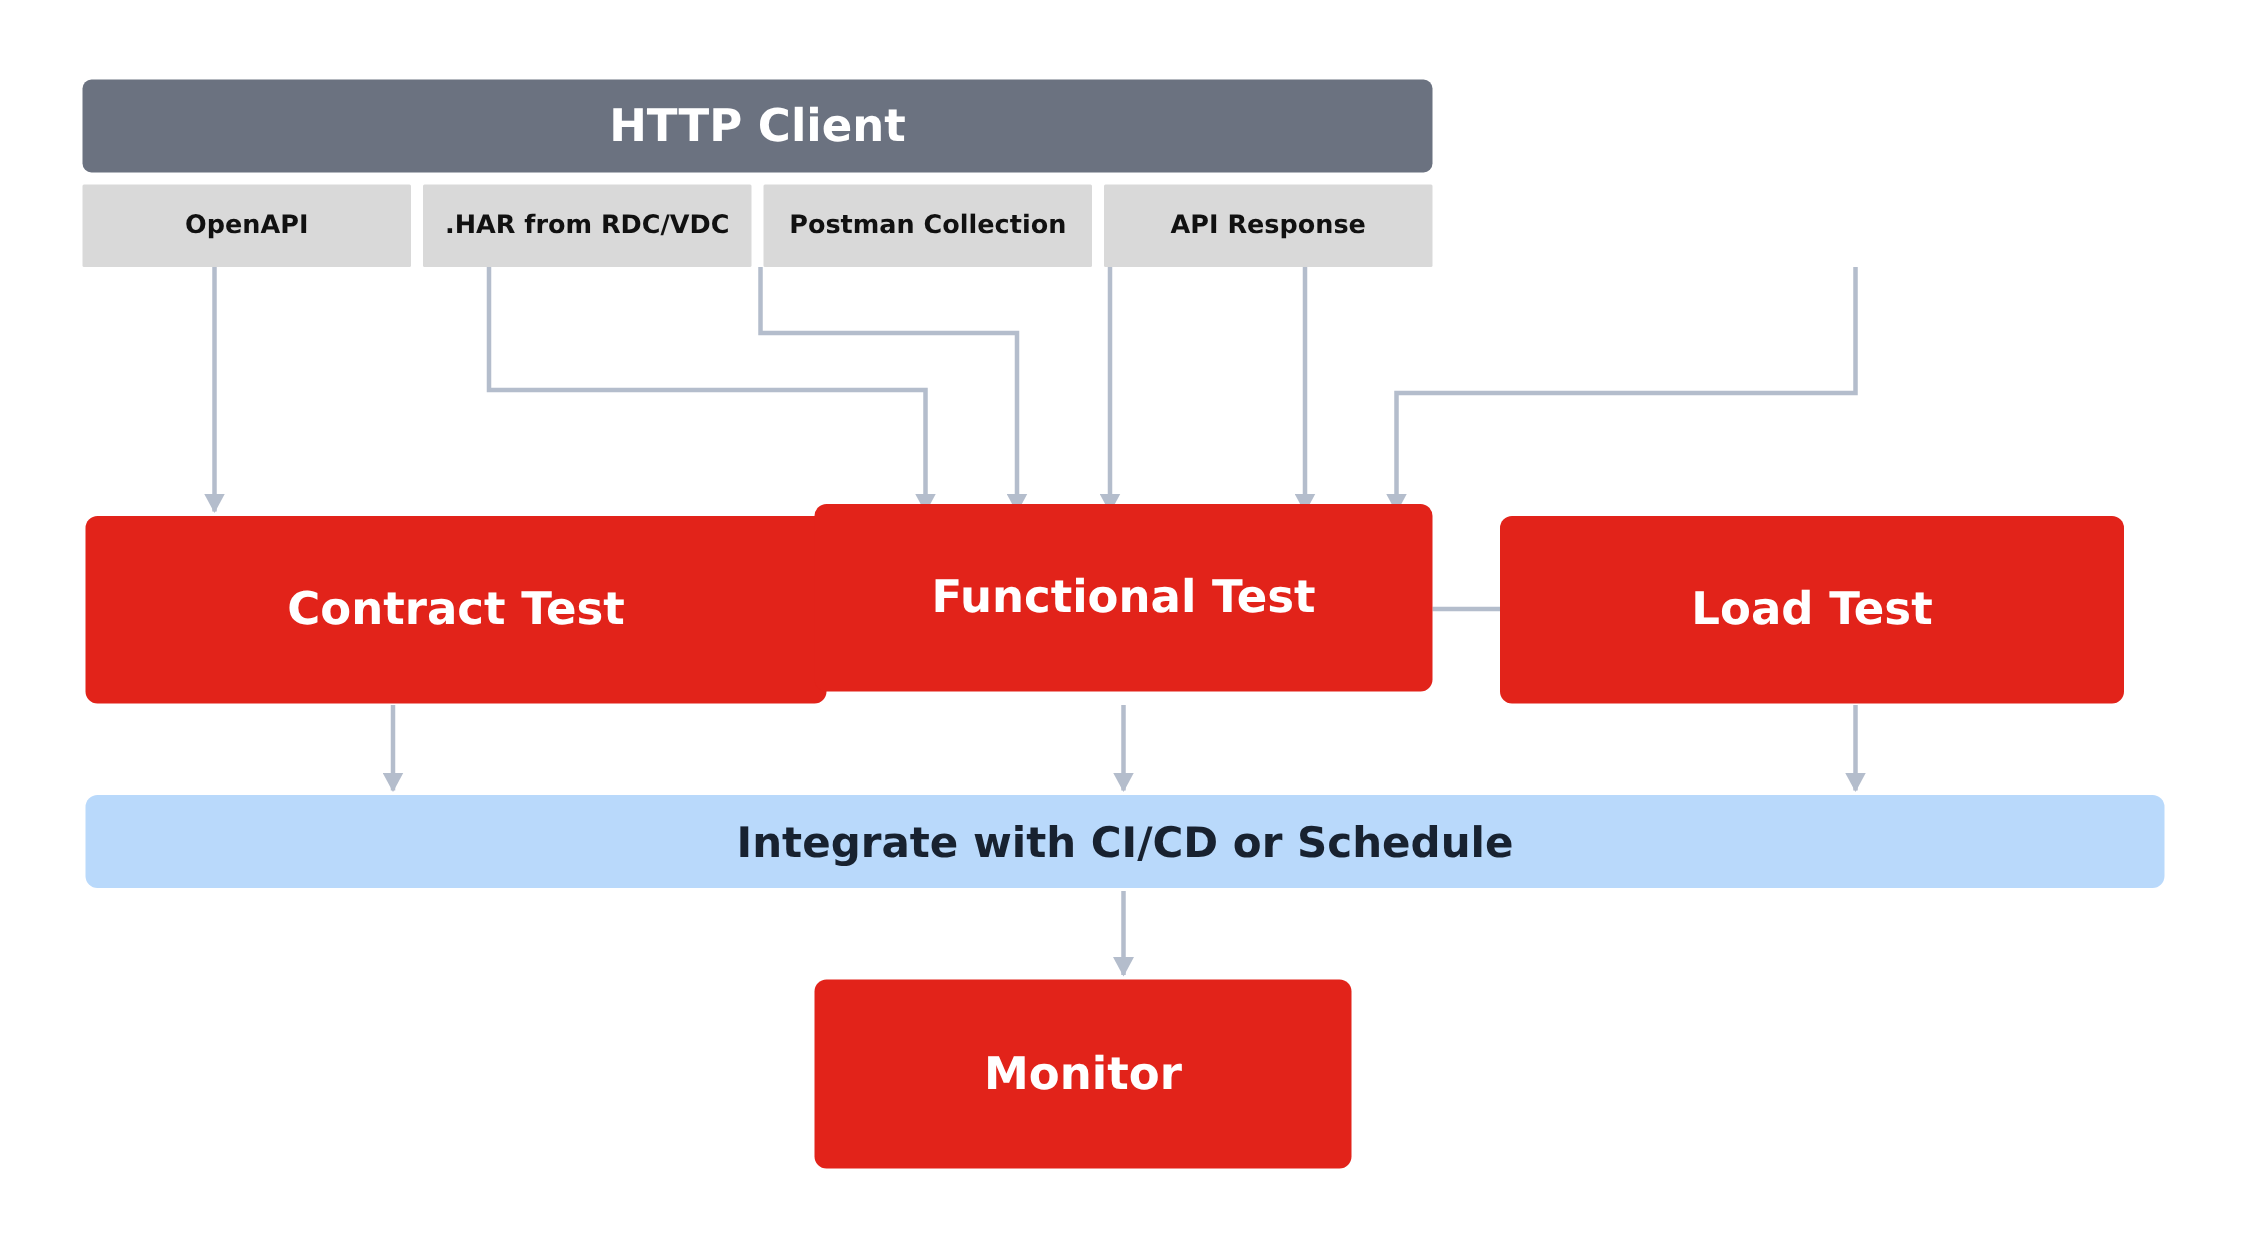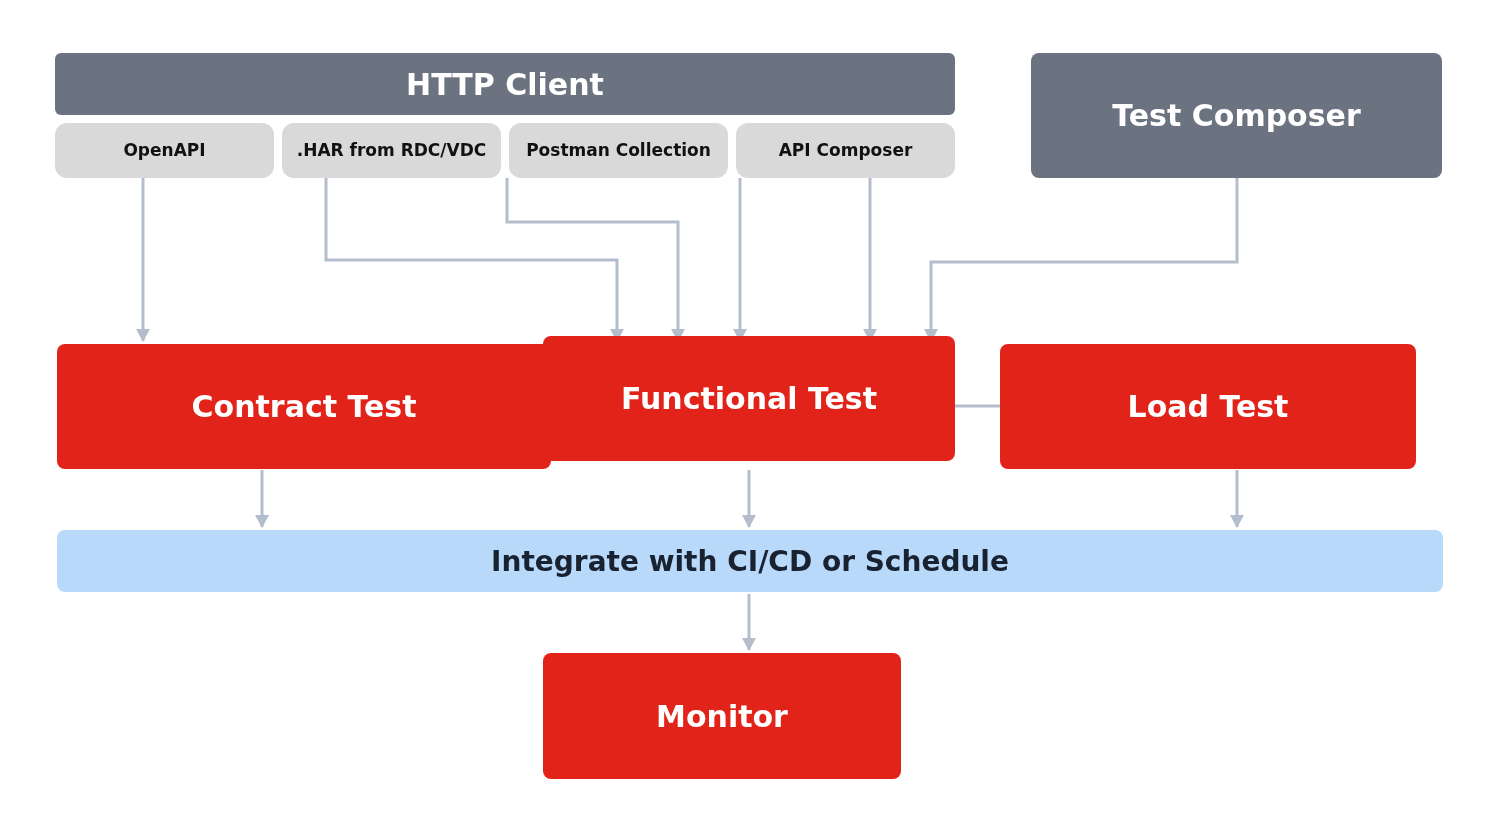--- a/index.html
+++ b/index.html
@@ -56,21 +56,21 @@
     display: flex;
     gap: 8px;
   }
   .source-box {
     flex: 1 1 0;
     display: flex;
     align-items: center;
     justify-content: center;
     text-align: right;
     background: var(--source-gray);
-    border-radius: 12px;
+    border-radius: 1px;
     color: var(--source-text);
     font-size: 17px;
     font-weight: bold;
     line-height: 1.15;
     padding: 2px 6px;
   }
   .composer {
     left: 1031px; top: 53px;
     width: 411px; height: 125px;
     background: var(--node-gray);
@@ -133,27 +133,24 @@
     <div class="source-box">
       <span>OpenAPI</span>
     </div>
     <div class="source-box">
       <span>.HAR from RDC/VDC</span>
     </div>
     <div class="source-box">
       <span>Postman Collection</span>
     </div>
     <div class="source-box">
-      <span>API Composer</span>
+      <span>API Response</span>
     </div>
   </div>
 
-  <div class="node composer">
-    <span>Test Composer</span>
-  </div>
 
   <div class="node red-node contract">
     <span>Contract Test</span>
   </div>
   <div class="node red-node functional">
     <span>Functional Test</span>
   </div>
   <div class="node red-node load">
     <span>Load Test</span>
   </div>

